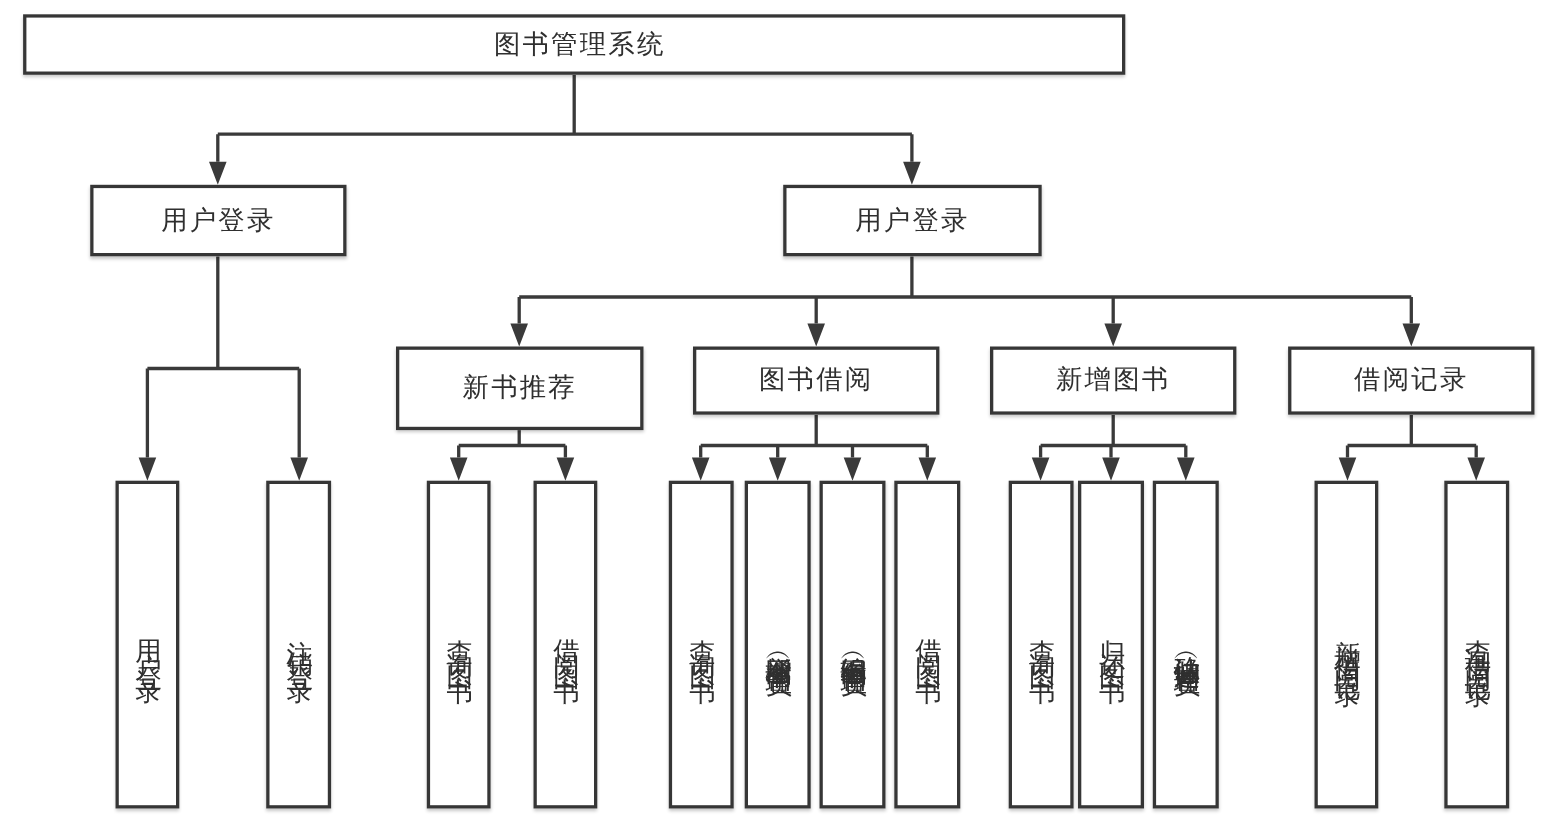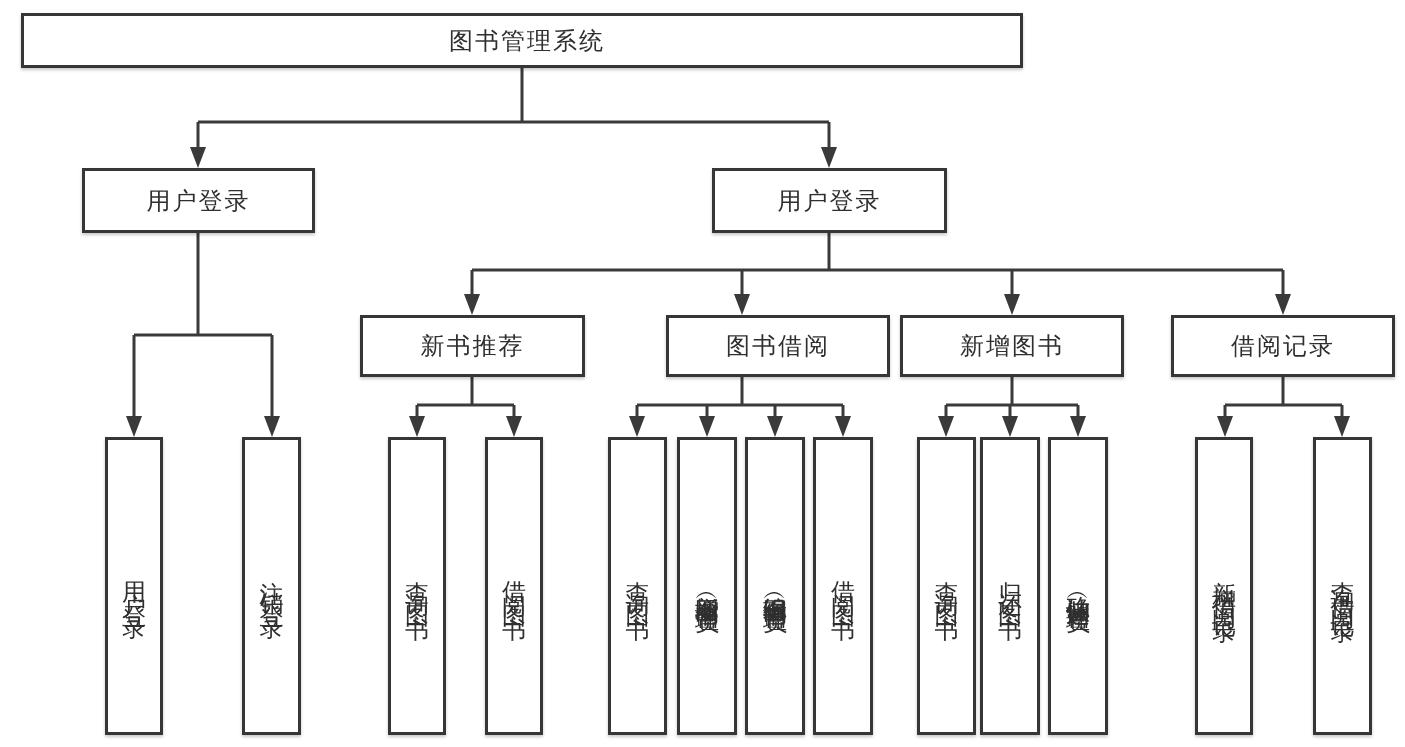--- a/index.html
+++ b/index.html
@@ -102,24 +102,24 @@
     <span class="label">图书管理系统</span>
   </div>
 
   <div class="node hnode" style="left:82px; top:168px; width:233px; height:65px;">
     <span class="label">用户登录</span>
   </div>
   <div class="node hnode" style="left:712px; top:168px; width:235px; height:65px;">
     <span class="label">用户登录</span>
   </div>
 
-  <div class="node hnode" style="left:360px; top:315px; width:225px; height:62px;">
+  <div class="node hnode" style="left:360px; top:315px; width:225px; height:76px;">
     <span class="label">新书推荐</span>
   </div>
-  <div class="node hnode" style="left:630px; top:315px; width:224px; height:62px;margin-left:36px;">
+  <div class="node hnode" style="left:630px; top:315px; width:224px; height:62px;">
     <span class="label">图书借阅</span>
   </div>
   <div class="node hnode" style="left:900px; top:315px; width:224px; height:62px;">
     <span class="label">新增图书</span>
   </div>
   <div class="node hnode" style="left:1171px; top:315px; width:224px; height:62px;">
     <span class="label">借阅记录</span>
   </div>
 
   <div class="node vnode vshort" style="left:105px; top:437px; width:58px; height:298px;">

